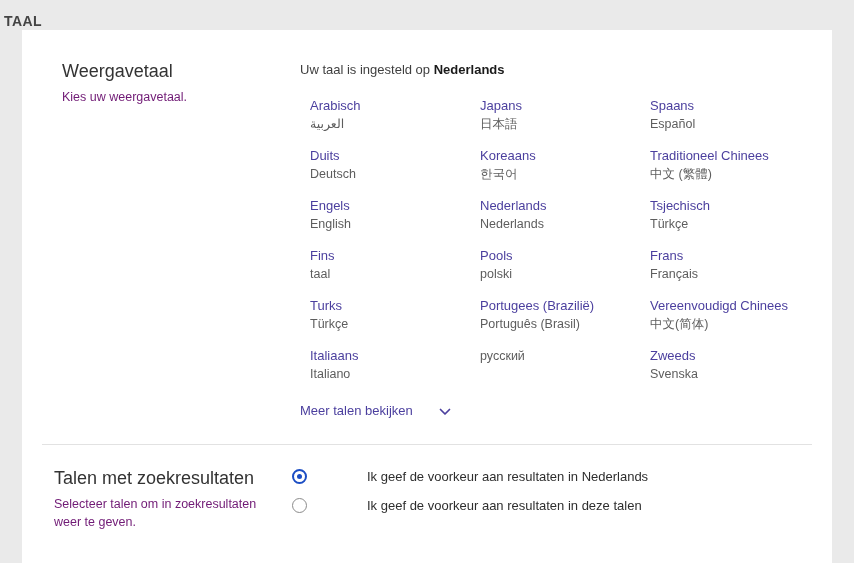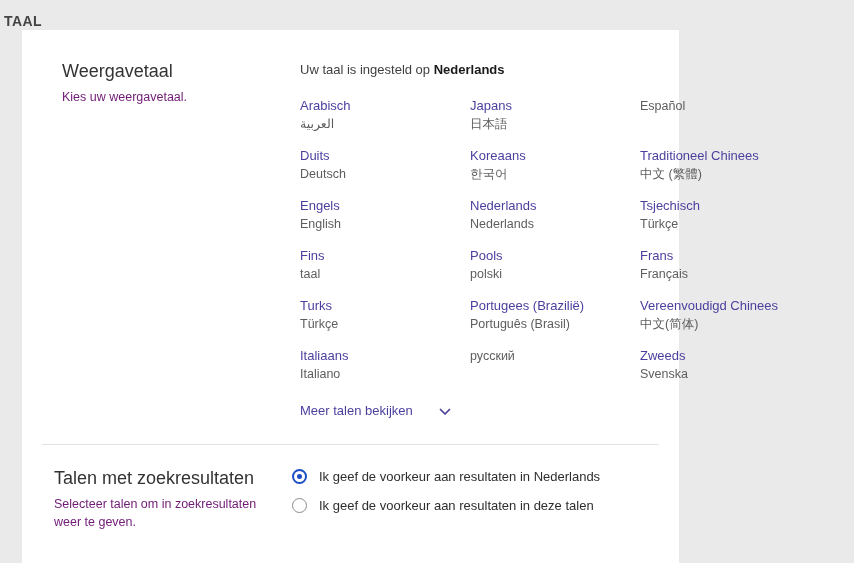--- a/index.html
+++ b/index.html
@@ -19,21 +19,21 @@
     font-size: 14px;
     font-weight: bold;
     letter-spacing: 0.4px;
     color: #444444;
     padding: 13px 0 8px 4px;
   }
   .card {
     position: absolute;
     left: 22px;
     top: 30px;
-    width: 657px;
+    width: 810px;
     min-height: 533px;
     background: #ffffff;
     box-sizing: border-box;
   }
   .panel {
     display: flex;
     padding: 30px 22px 16px 20px;
     box-sizing: border-box;
   }
   .panel-left {
@@ -65,20 +65,21 @@
     margin-bottom: 20px;
   }
   .current-lang b {
     color: #1a1a1a;
   }
   .lang-grid {
     display: grid;
     grid-template-columns: 170px 170px 200px;
     row-gap: 14px;
     column-gap: 0;
+    margin-left: 10px;
   }
   .lang-item {
     line-height: 16px;
   }
   .lang-name {
     display: block;
     color: #4b3f9e;
     font-size: 13px;
     text-decoration: none;
     cursor: pointer;
@@ -114,20 +115,21 @@
   .panel2 {
     display: flex;
     padding: 22px 22px 30px 12px;
     box-sizing: border-box;
   }
   .radio-row {
     display: flex;
     align-items: center;
     margin-bottom: 14px;
     cursor: pointer;
+    gap: 48px;
   }
   .radio {
     width: 15px;
     height: 15px;
     border-radius: 50%;
     border: 1px solid #8b8b8b;
     box-sizing: border-box;
     background: #ffffff;
     flex: 0 0 15px;
     margin-right: 12px;
@@ -175,20 +177,21 @@
       <div class="lang-grid">
         <div class="lang-item">
           <a class="lang-name">Arabisch</a>
           <span class="lang-native">العربية</span>
         </div>
         <div class="lang-item">
           <a class="lang-name">Japans</a>
           <span class="lang-native">日本語</span>
         </div>
         <div class="lang-item">
+          <a class="lang-name">Spaans</a>
           <span class="lang-native">Español</span>
         </div>
 
         <div class="lang-item">
           <a class="lang-name">Duits</a>
           <span class="lang-native">Deutsch</span>
         </div>
         <div class="lang-item">
           <a class="lang-name">Koreaans</a>
           <span class="lang-native">한국어</span>

